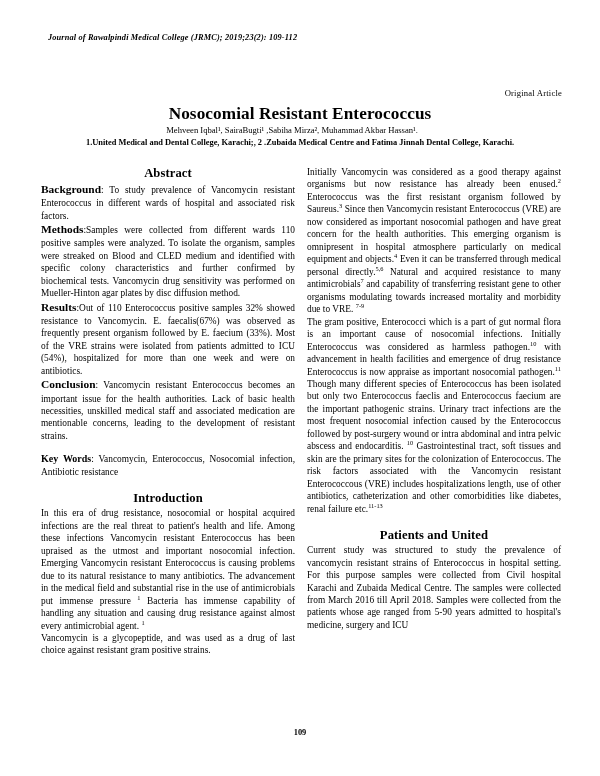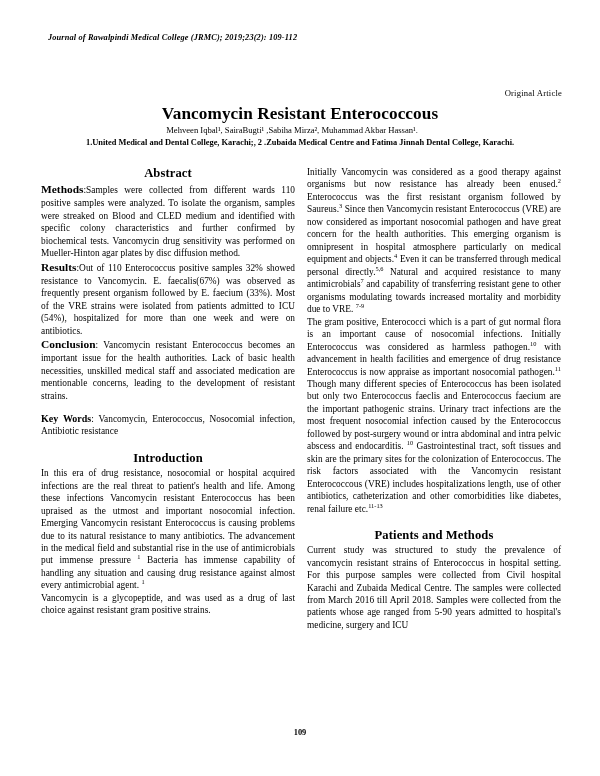--- a/index.html
+++ b/index.html
@@ -135,32 +135,33 @@
 </style>
 </head>
 <body>
 
 <div class="page">
 
   <div class="journal-line">Journal of Rawalpindi Medical College (JRMC); 2019;23(2): 109-112</div>
 
   <div class="article-type">Original Article</div>
 
-  <h1 class="paper-title">Vancomycin Resistant Enterococcous</h1>
+  <h1 class="paper-title">Nosocomial Resistant Enterococcus</h1>
 
   <div class="authors">Mehveen Iqbal¹, SairaBugti¹ ,Sabiha Mirza², Muhammad Akbar Hassan¹.</div>
 
   <div class="affiliations">1.United Medical and Dental College, Karachi;, 2 .Zubaida Medical Centre and Fatima Jinnah Dental College, Karachi.</div>
 
   <div class="columns">
 
     <div class="col col-left">
 
       <div class="sec-heading">Abstract</div>
 
+      <p class="body"><span class="lbl">Background</span><span>: To study prevalence of Vancomycin resistant Enterococcus in different wards of hospital and associated risk factors.</span></p>
 
       <p class="body"><span class="lbl">Methods</span><span>:Samples were collected from different wards 110 positive samples were analyzed. To isolate the organism, samples were streaked on Blood and CLED medium and identified with specific colony characteristics and further confirmed by biochemical tests. Vancomycin drug sensitivity was performed on Mueller-Hinton agar plates by disc diffusion method.</span></p>
 
       <p class="body"><span class="lbl">Results</span><span>:Out of 110 Enterococcus positive samples 32% showed resistance to Vancomycin. E. faecalis(67%) was observed as frequently present organism followed by E. faecium (33%). Most of the VRE strains were isolated from patients admitted to ICU (54%), hospitalized for more than one week and were on antibiotics.</span></p>
 
       <p class="body"><span class="lbl">Conclusion</span><span>: Vancomycin resistant Enterococcus becomes an important issue for the health authorities. Lack of basic health necessities, unskilled medical staff and associated medication are mentionable concerns, leading to the development of resistant strains.</span></p>
 
       <p class="kw-line"><span class="lbl-kw">Key Words</span><span>: Vancomycin, Enterococcus, Nosocomial infection, Antibiotic resistance</span></p>
 
       <div class="sec-heading spaced">Introduction</div>
@@ -170,21 +171,21 @@
       <p class="body">Vancomycin is a glycopeptide, and was used as a drug of last choice against resistant gram positive strains.</p>
 
     </div>
 
     <div class="col col-right">
 
       <p class="body"><span>Initially Vancomycin was considered as a good therapy against organisms but now resistance has already been enused.</span><sup>2</sup><span> Enterococcus was the first resistant organism followed by Saureus.</span><sup>3</sup><span> Since then Vancomycin resistant Enterococcus (VRE) are now considered as important nosocomial pathogen and have great concern for the health authorities. This emerging organism is omnipresent in hospital atmosphere particularly on medical equipment and objects.</span><sup>4</sup><span> Even it can be transferred through medical personal directly.</span><sup>5,6</sup><span> Natural and acquired resistance to many antimicrobials</span><sup>7</sup><span> and capability of transferring resistant gene to other organisms modulating towards increased mortality and morbidity due to VRE. </span><sup>7-9</sup></p>
 
       <p class="body"><span>The gram positive, Enterococci which is a part of gut normal flora is an important cause of nosocomial infections. Initially Enterococcus was considered as harmless pathogen.</span><sup>10</sup><span>  with advancement in health facilities and emergence of drug resistance Enterococcus is now appraise as important nosocomial pathogen.</span><sup>11</sup><span> Though many different species of Enterococcus has been isolated but only two Enterococcus faeclis and Enterococcus faecium are the important pathogenic strains. Urinary tract infections are the most frequent nosocomial infection caused by the Enterococcus followed by post-surgery wound or intra abdominal and intra pelvic abscess and endocarditis. </span><sup>10</sup><span> Gastrointestinal tract, soft tissues and skin are the primary sites for the colonization of Enterococcus. The risk factors associated with the Vancomycin resistant Enterococcous (VRE) includes hospitalizations length, use of other antibiotics, catheterization and other comorbidities like diabetes, renal failure etc.</span><sup>11-13</sup></p>
 
-      <div class="sec-heading spaced">Patients and Methods</div>
+      <div class="sec-heading spaced">Patients and United</div>
 
       <p class="body">Current study was structured to study the prevalence of vancomycin resistant strains of Enterococcus in hospital setting. For this purpose samples were collected from Civil hospital Karachi and Zubaida Medical Centre. The samples were collected from March 2016 till April 2018. Samples were collected from the patients whose age ranged from 5-90 years admitted to hospital's medicine, surgery and ICU</p>
 
     </div>
 
   </div>
 
   <div class="page-number">109</div>
 
 </div>

